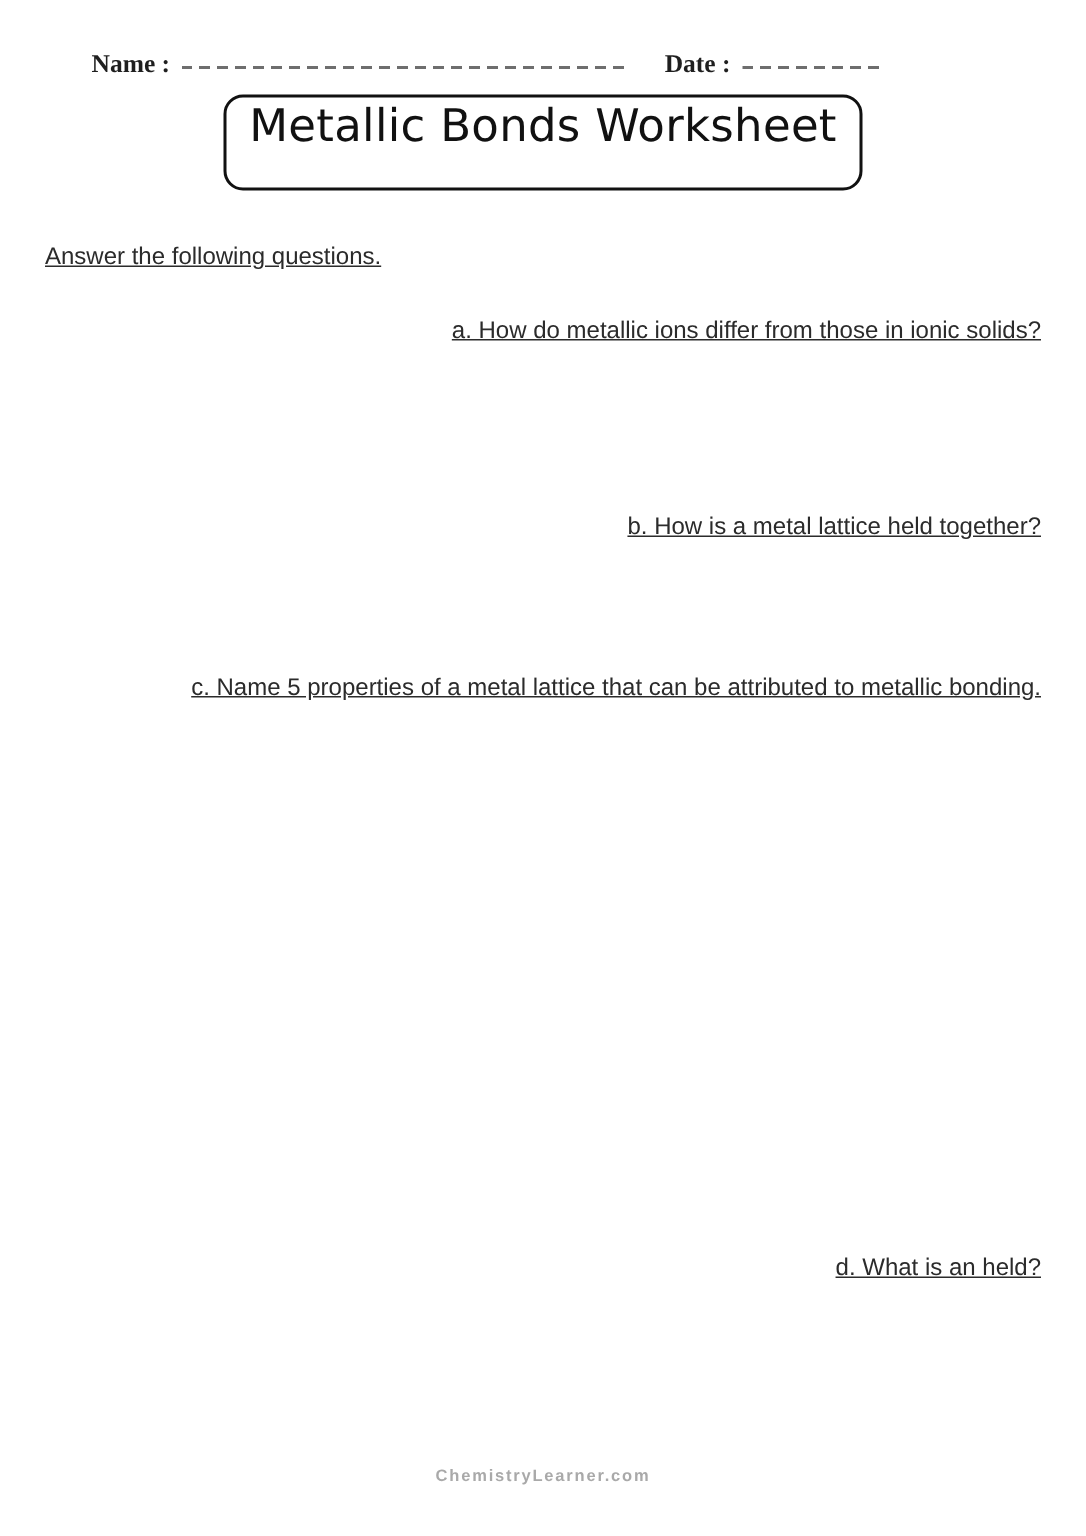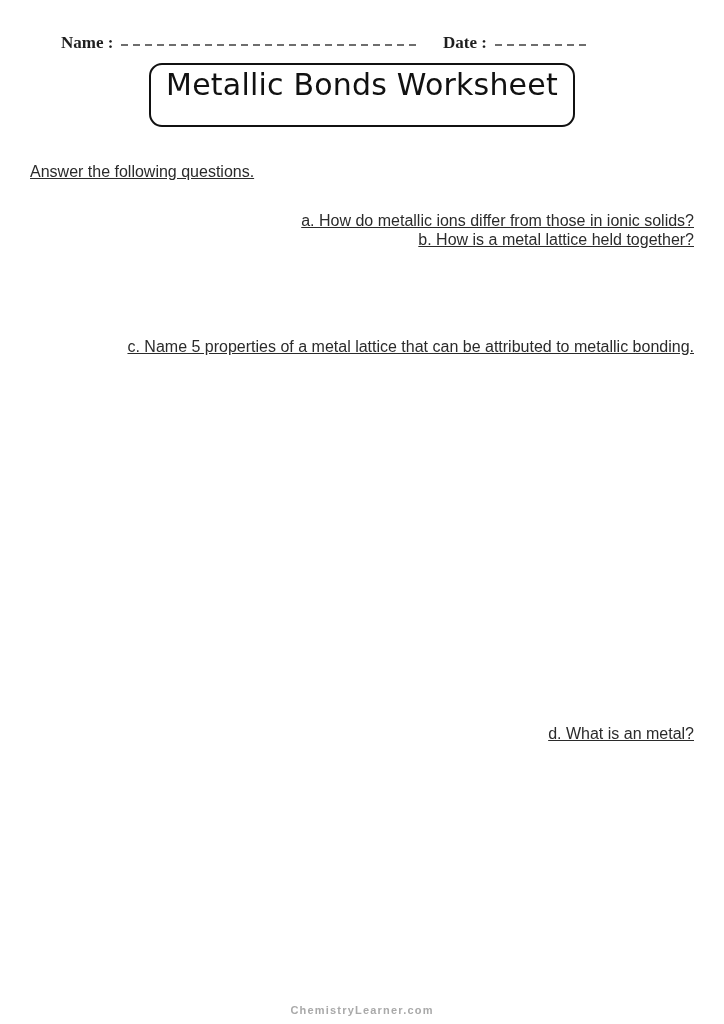--- a/index.html
+++ b/index.html
@@ -45,28 +45,28 @@
     font-size:30px;
     line-height:37px;
     color:#111111;
     letter-spacing:0.2px;
   }
 
   .content { padding:0 30px; font-size:16px; line-height:19px;text-decoration:underline; }
   .intro { margin-top:35px; }
   .q { margin:0;text-align:right; }
   .q-a { margin-top:30px; }
-  .q-b { }
+  .q-b { margin-top:112px; }
   .q-c { margin-top:88px; }
   .q-d { margin-top:368px; }
 
   .footer {
     position:absolute;
     left:0; right:0;
-    top:1004px;
+    top:978px;
     text-align:center;
     font-family:"Liberation Sans", sans-serif;
     font-size:11px;
     font-weight:bold;
     letter-spacing:1.2px;
     color:#a9a9a9;
   }
 </style>
 </head>
 <body>
@@ -82,18 +82,18 @@
 
   <div class="title-wrap">
     <div class="title-box">Metallic Bonds Worksheet</div>
   </div>
 
   <div class="content">
     <div class="intro">Answer the following questions.</div>
     <div class="q q-a">a. How do metallic ions differ from those in ionic solids?</div>
     <div class="q q-b">b. How is a metal lattice held together?</div>
     <div class="q q-c">c. Name 5 properties of a metal lattice that can be attributed to metallic bonding.</div>
-    <div class="q q-d">d. What is an metal?</div>
+    <div class="q q-d">d. What is an held?</div>
   </div>
 
   <div class="footer">ChemistryLearner.com</div>
 
 </div>
 
 </body></html>

